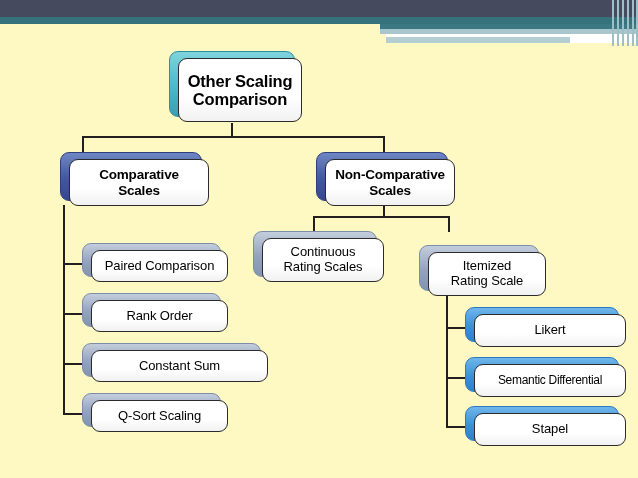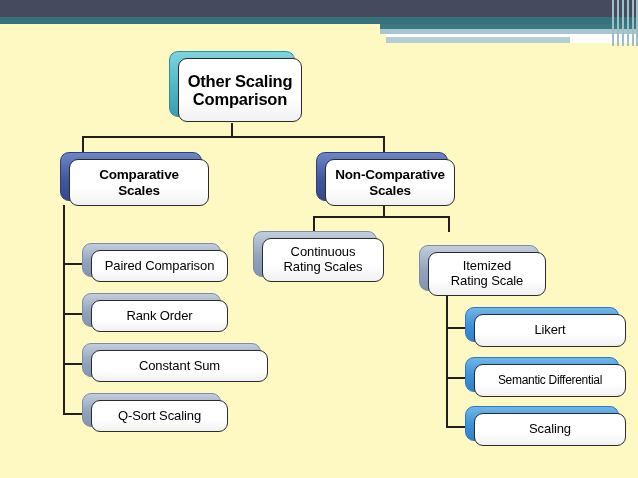--- a/index.html
+++ b/index.html
@@ -240,16 +240,16 @@
     <div class="face t-leaf">Likert</div>
   </div>
 
   <div class="node" style="left:465px; top:357px; width:152px; height:33px;">
     <div class="shadow sh-blue"></div>
     <div class="face t-leaf-sm">Semantic Differential</div>
   </div>
 
   <div class="node" style="left:465px; top:406px; width:152px; height:33px;">
     <div class="shadow sh-blue"></div>
-    <div class="face t-leaf">Scaling</div>
+    <div class="face t-leaf">Stapel</div>
   </div>
 
 </div>
 
 </body></html>

